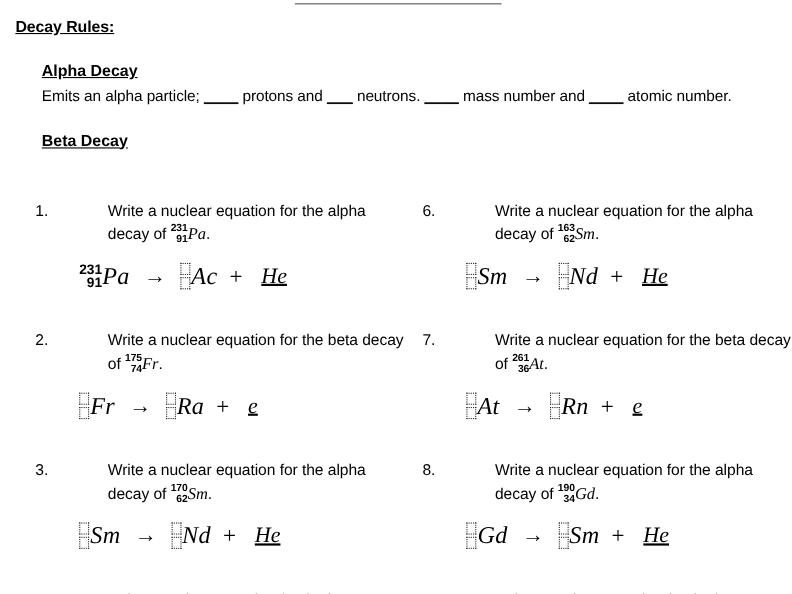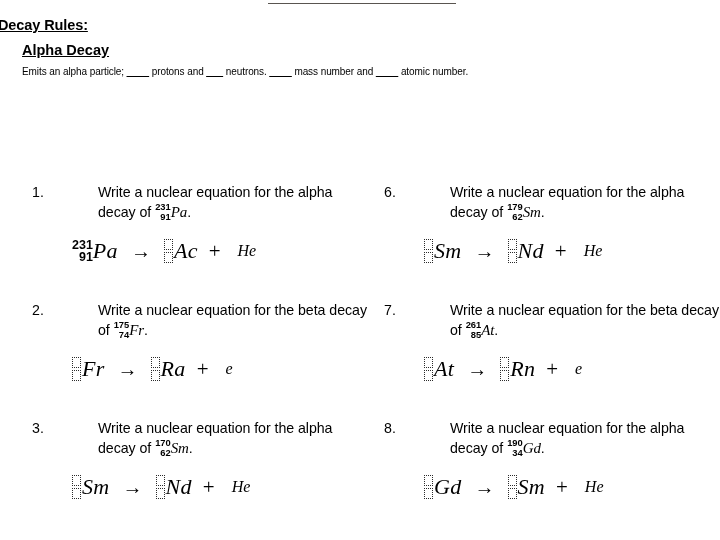--- a/index.html
+++ b/index.html
@@ -25,42 +25,42 @@
     position: absolute;
     left: 268px;
     top: 3px;
     width: 188px;
     height: 0;
     border-bottom: 1.4px solid #595550;
   }
 
   
   .rules {
-    padding: 0 2px 0 0;
+    padding: 0 2px 0 16px;
   }
   .decay-rules-head {
     font-size: 14.5px;
     font-weight: bold;
     text-decoration: underline;
     margin: 6px 0 0 -2px;
     letter-spacing: -0.1px;
     line-height: 18px;
   }
   .rule-block {
     margin-left: 22px;
-    margin-top: 7px;
+    margin-top: 22px;
   }
   .rule-title {
     font-size: 14.5px;
     font-weight: bold;
     text-decoration: underline;
     line-height: 18px;
   }
   .rule-body {
-    font-size: 10px;
+    font-size: 14px;
     line-height: 20.5px;
     margin-top: 3px;
     letter-spacing: -0.08px;
     max-width: 700px;
   }
   .blank {
     text-decoration: underline;
     letter-spacing: 0;
   }
 
@@ -189,22 +189,23 @@
 
   .sym {
     font-family: "Liberation Serif", serif;
     font-style: italic;
     font-size: 22px;
     letter-spacing: 0.3px;
   }
   .particle {
     font-family: "Liberation Serif", serif;
     font-style: italic;
-    font-size: 16px;
+    font-size: 20px;
     padding-left: 6px;
+    text-decoration: underline;
   }
 </style>
 </head>
 <body>
 
 <div class="name-rule-row">
   <div class="name-rule"></div>
 </div>
 
 <div class="rules">
@@ -220,20 +221,21 @@
       <span class="blank">___</span>
       <span>neutrons.</span>
       <span class="blank">____</span>
       <span>mass number and</span>
       <span class="blank">____</span>
       <span>atomic number.</span>
     </div>
   </div>
 
   <div class="rule-block">
+    <div class="rule-title">Beta Decay</div>
   </div>
 
 </div>
 
 <div class="qgrid" id="qgrid">
     <div class="qcell left">
       <div class="qhead">
         <div class="qnum">1.</div>
         <div class="qtext"><span>Write a nuclear equation for the alpha</span> <span>decay of </span><span class="nuc"><span class="sup">231</span><span class="sub">91</span></span><span class="mathinline">Pa</span><span>.</span></div>
       </div>
@@ -253,21 +255,21 @@
           </span>
           <span class="sym">Ac</span>
         </span>
         <span class="op plus">+</span>
         <span class="particle">He</span>
       </div>
     </div>
     <div class="qcell right">
       <div class="qhead">
         <div class="qnum">6.</div>
-        <div class="qtext"><span>Write a nuclear equation for the alpha</span> <span>decay of </span><span class="nuc"><span class="sup">179</span><span class="sub">62</span></span><span class="mathinline">Sm</span><span>.</span></div>
+        <div class="qtext"><span>Write a nuclear equation for the alpha</span> <span>decay of </span><span class="nuc"><span class="sup">163</span><span class="sub">62</span></span><span class="mathinline">Sm</span><span>.</span></div>
       </div>
       <div class="eqn">
         <span class="term">
           <span class="ph">
             <span class="box"></span>
             <span class="box"></span>
           </span>
           <span class="sym">Sm</span>
         </span>
         <span class="op arrow">→</span>
@@ -303,21 +305,21 @@
           </span>
           <span class="sym">Ra</span>
         </span>
         <span class="op plus">+</span>
         <span class="particle">e</span>
       </div>
     </div>
     <div class="qcell right">
       <div class="qhead">
         <div class="qnum">7.</div>
-        <div class="qtext"><span>Write a nuclear equation for the beta</span> <span>decay of </span><span class="nuc"><span class="sup">261</span><span class="sub">85</span></span><span class="mathinline">At</span><span>.</span></div>
+        <div class="qtext"><span>Write a nuclear equation for the beta</span> <span>decay of </span><span class="nuc"><span class="sup">261</span><span class="sub">36</span></span><span class="mathinline">At</span><span>.</span></div>
       </div>
       <div class="eqn">
         <span class="term">
           <span class="ph">
             <span class="box"></span>
             <span class="box"></span>
           </span>
           <span class="sym">At</span>
         </span>
         <span class="op arrow">→</span>

